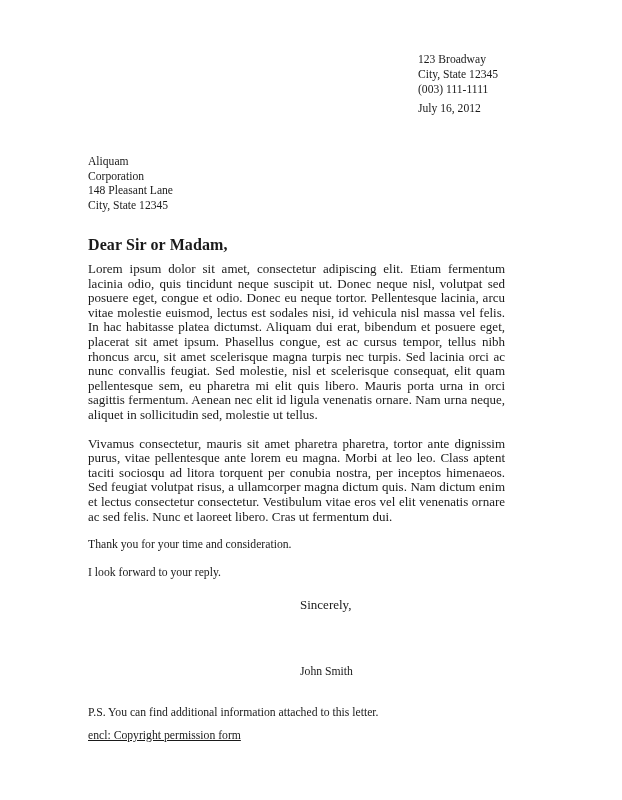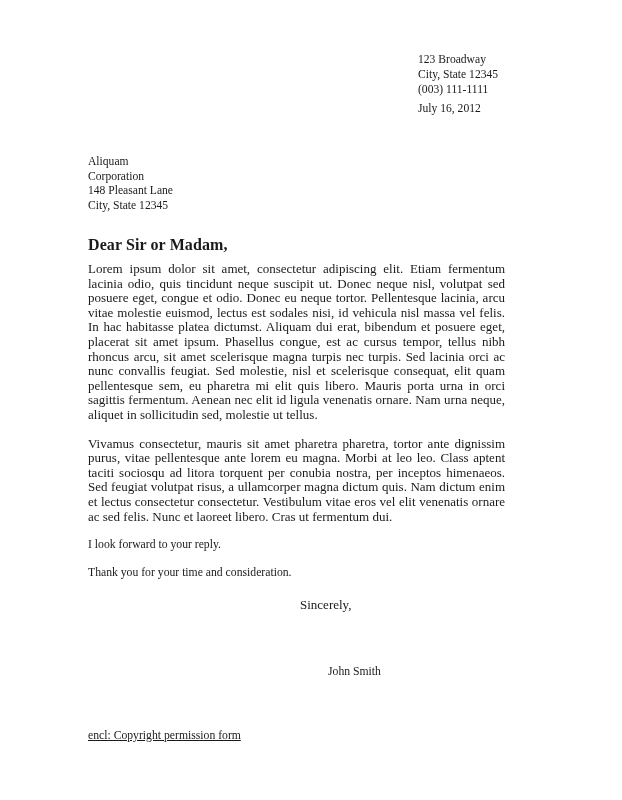--- a/index.html
+++ b/index.html
@@ -98,21 +98,20 @@
     line-height: 14.6px;
     white-space: nowrap;
   }
   .signature-name {
     position: absolute;
     left: 300px;
     top: 665px;
     font-size: 11.7px;
     line-height: 14.6px;
     white-space: nowrap;
-    margin-left: 28px;
   }
 
   
   .postscript {
     position: absolute;
     left: 88px;
     top: 706px;
     font-size: 11.7px;
     line-height: 14.6px;
     white-space: nowrap;
@@ -145,22 +144,23 @@
     <span class="recipient-line">Corporation</span>
     <span class="recipient-line">148 Pleasant Lane</span>
     <span class="recipient-line">City, State 12345</span>
   </div>
 
   <div class="salutation">Dear Sir or Madam,</div>
 
   <div class="body-area">
     <p class="para">Lorem ipsum dolor sit amet, consectetur adipiscing elit. Etiam fermentum lacinia odio, quis tincidunt neque suscipit ut. Donec neque nisl, volutpat sed posuere eget, congue et odio. Donec eu neque tortor. Pellentesque lacinia, arcu vitae molestie euismod, lectus est sodales nisi, id vehicula nisl massa vel felis. In hac habitasse platea dictumst. Aliquam dui erat, bibendum et posuere eget, placerat sit amet ipsum. Phasellus congue, est ac cursus tempor, tellus nibh rhoncus arcu, sit amet scelerisque magna turpis nec turpis. Sed lacinia orci ac nunc convallis feugiat. Sed molestie, nisl et scelerisque consequat, elit quam pellentesque sem, eu pharetra mi elit quis libero. Mauris porta urna in orci sagittis fermentum. Aenean nec elit id ligula venenatis ornare. Nam urna neque, aliquet in sollicitudin sed, molestie ut tellus.</p>
     <p class="para">Vivamus consectetur, mauris sit amet pharetra pharetra, tortor ante dignissim purus, vitae pellentesque ante lorem eu magna. Morbi at leo leo. Class aptent taciti sociosqu ad litora torquent per conubia nostra, per inceptos himenaeos. Sed feugiat volutpat risus, a ullamcorper magna dictum quis. Nam dictum enim et lectus consectetur consectetur. Vestibulum vitae eros vel elit venenatis ornare ac sed felis. Nunc et laoreet libero. Cras ut fermentum dui.</p>
+    <p class="short-line">Thank you for your time and consideration.</p>
     <p class="short-line last-block">I look forward to your reply.</p>
-    <p class="short-line">Thank you for your time and consideration.</p>
   </div>
 
   <div class="closing">Sincerely,</div>
   <div class="signature-name">John Smith</div>
 
+  <div class="postscript">P.S. You can find additional information attached to this letter.</div>
   <div class="enclosure">encl: Copyright permission form</div>
 
 </div>
 
 </body></html>

